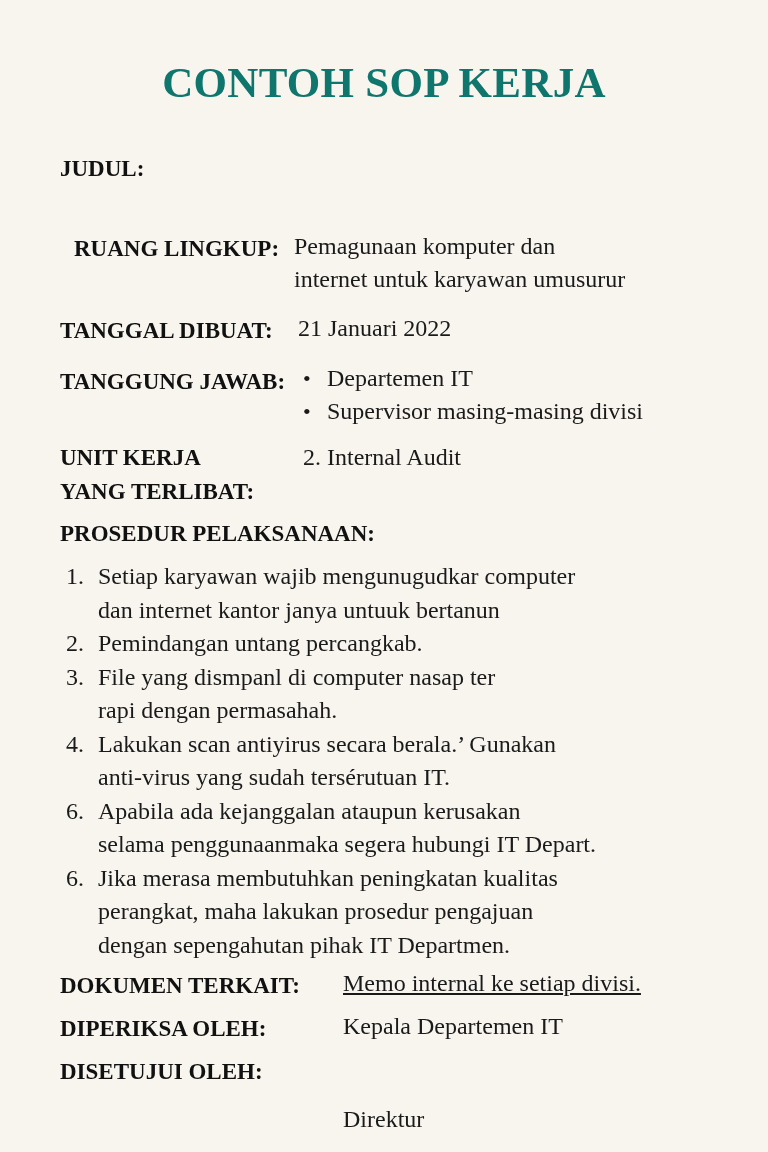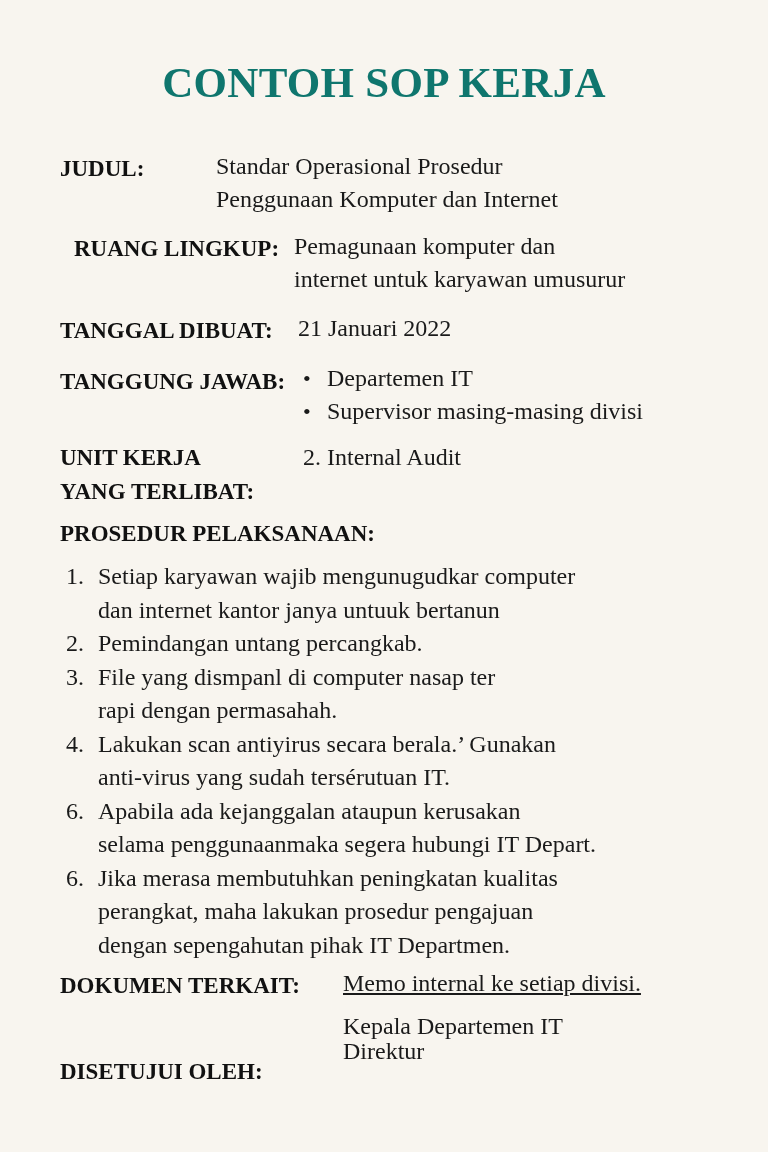--- a/index.html
+++ b/index.html
@@ -73,24 +73,20 @@
     }
   </style>
 </head>
 <body>
 
 <div class="page">
 
   <div class="title">CONTOH SOP KERJA</div>
 
   <div class="label" style="left:60px; top:156px;">JUDUL:</div>
-  <div class="value" style="left:216px; top:150px;">
-    <div>Standar Operasional Prosedur</div>
-    <div>Penggunaan Komputer dan Internet</div>
-  </div>
 
   <div class="label" style="left:60px; top:236px;margin-left:14px;">RUANG LINGKUP:</div>
   <div class="value" style="left:294px; top:230px;">
     <div>Pemagunaan komputer dan</div>
     <div>internet untuk karyawan umusurur</div>
   </div>
 
   <div class="label" style="left:60px; top:318px;">TANGGAL DIBUAT:</div>
   <div class="value" style="left:298px; top:312px;">21 Januari 2022</div>
 
@@ -144,18 +140,19 @@
       <span class="proc-num">6.</span>
       <span class="proc-text">Jika merasa membutuhkan peningkatan kualitas
 perangkat, maha lakukan prosedur pengajuan
 dengan sepengahutan pihak IT Departmen.</span>
     </div>
   </div>
 
   <div class="label" style="left:60px; top:973px;">DOKUMEN TERKAIT:</div>
   <div class="value" style="left:343px; top:967px;text-decoration:underline;">Memo internal ke setiap divisi.</div>
 
+  <div class="label" style="left:60px; top:1016px;">DIPERIKSA OLEH:</div>
   <div class="value" style="left:343px; top:1010px;">Kepala Departemen IT</div>
 
   <div class="label" style="left:60px; top:1059px;">DISETUJUI OLEH:</div>
-  <div class="value" style="left:343px; top:1035px;">Direktur</div>
+  <div class="value" style="left:343px; top:1103px;">Direktur</div>
 
 </div>
 
 </body></html>

